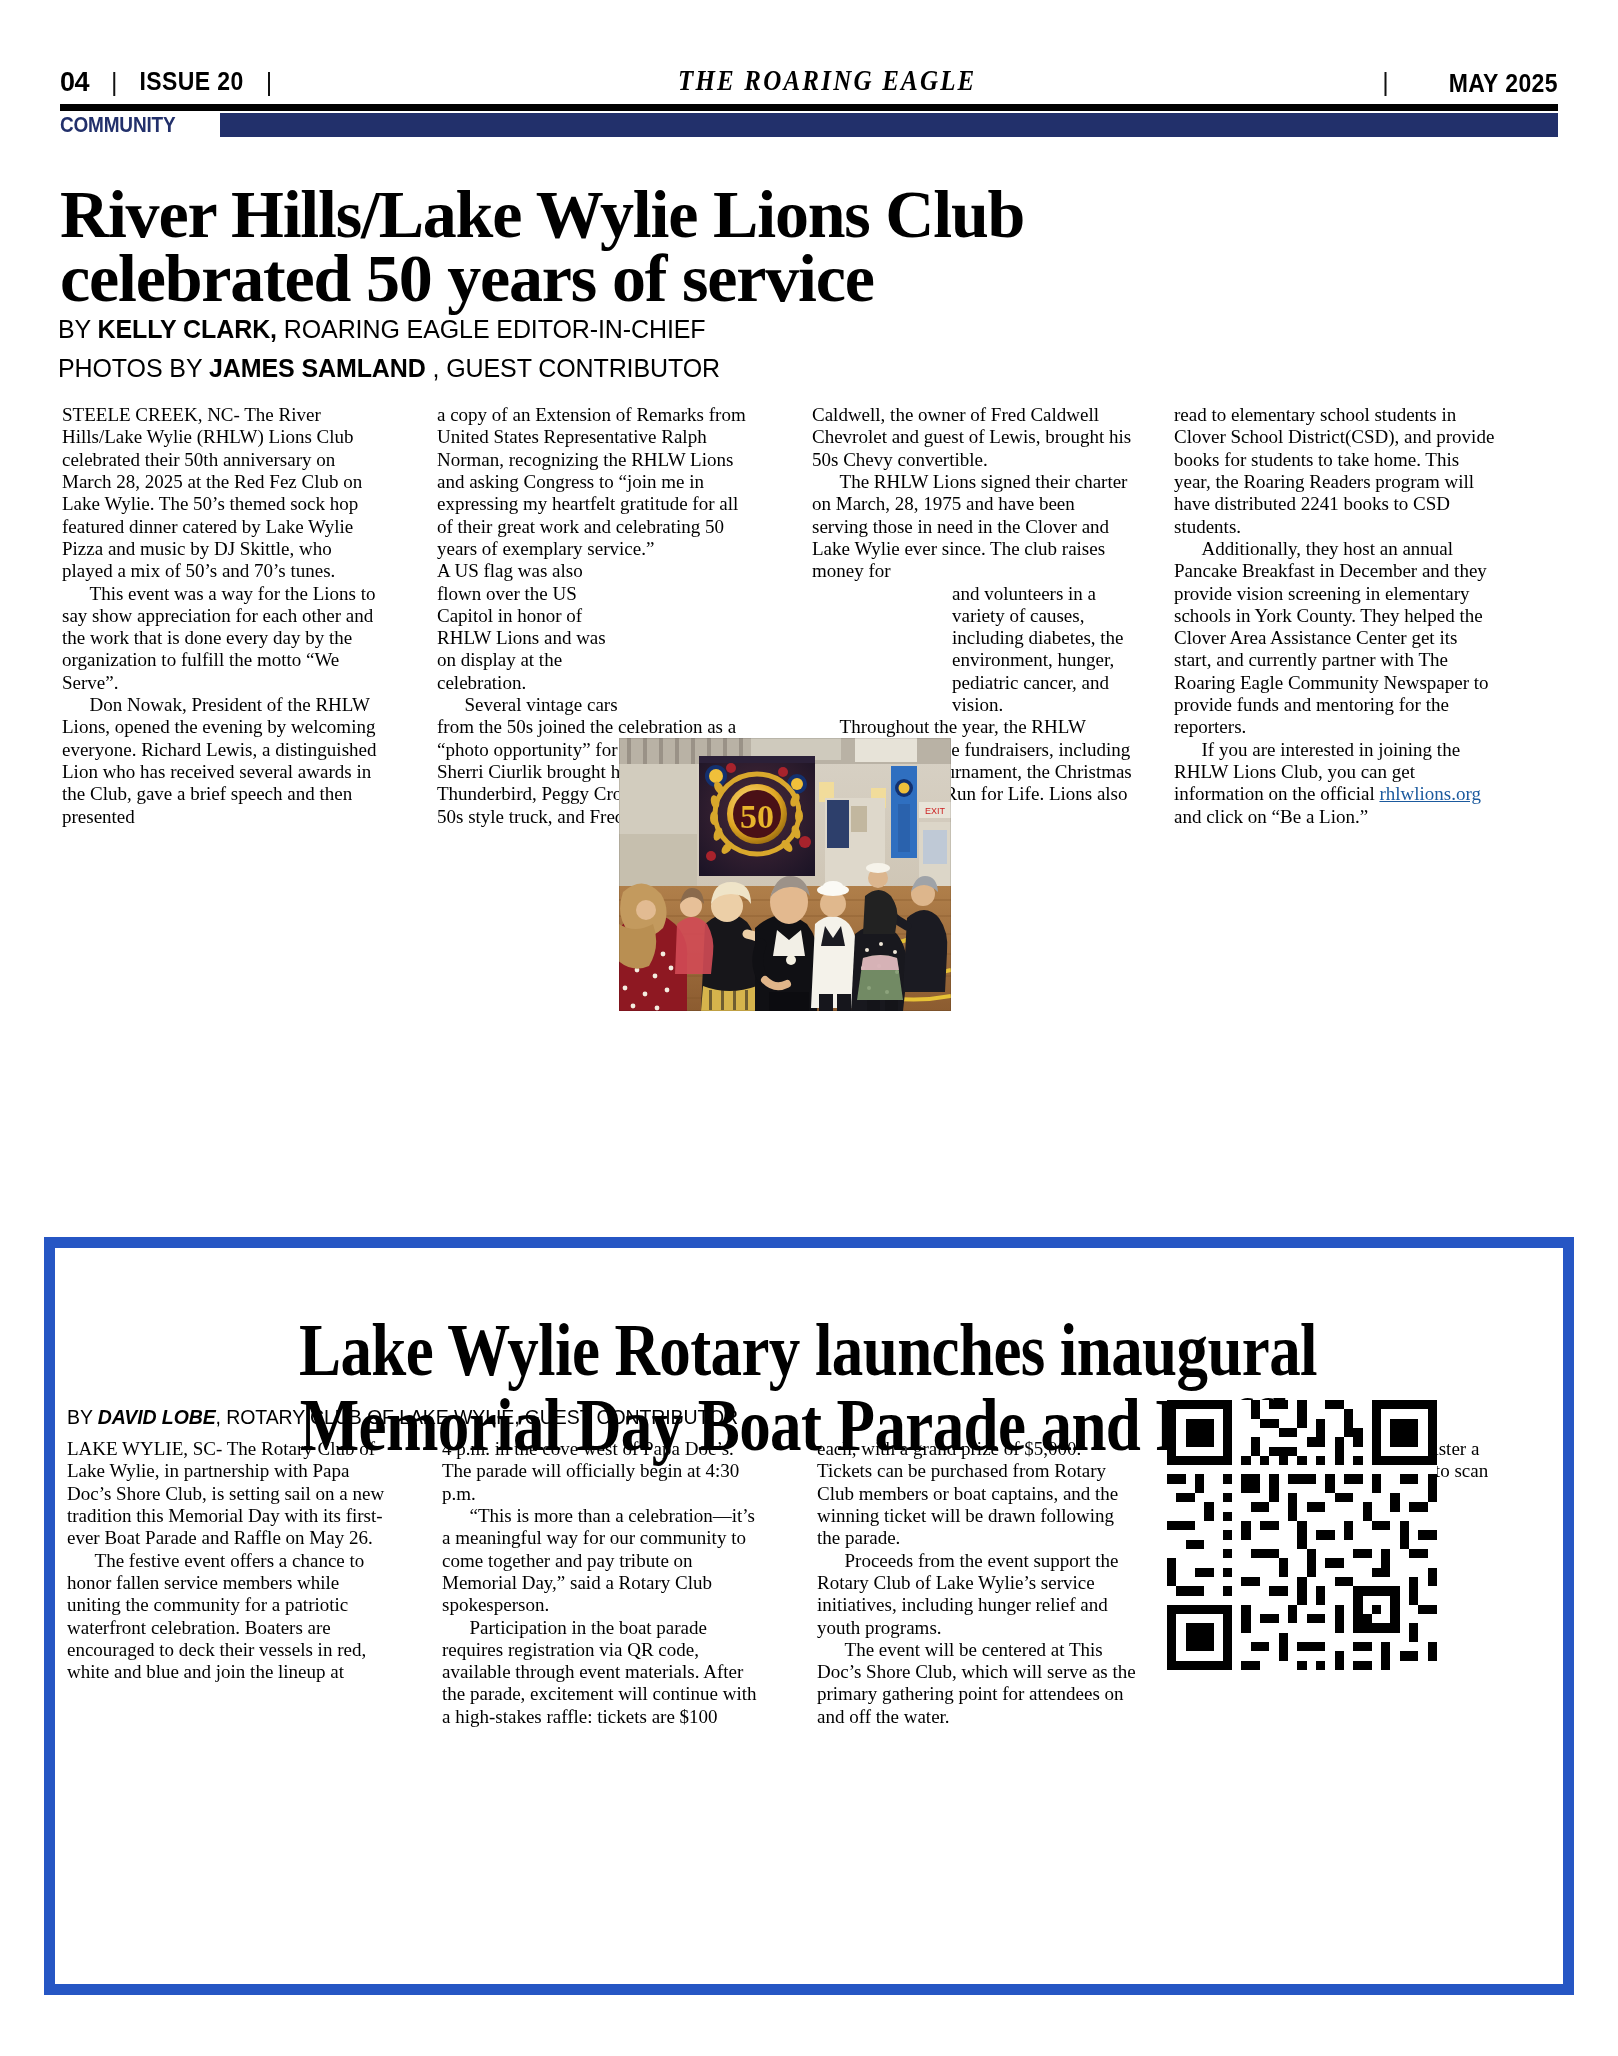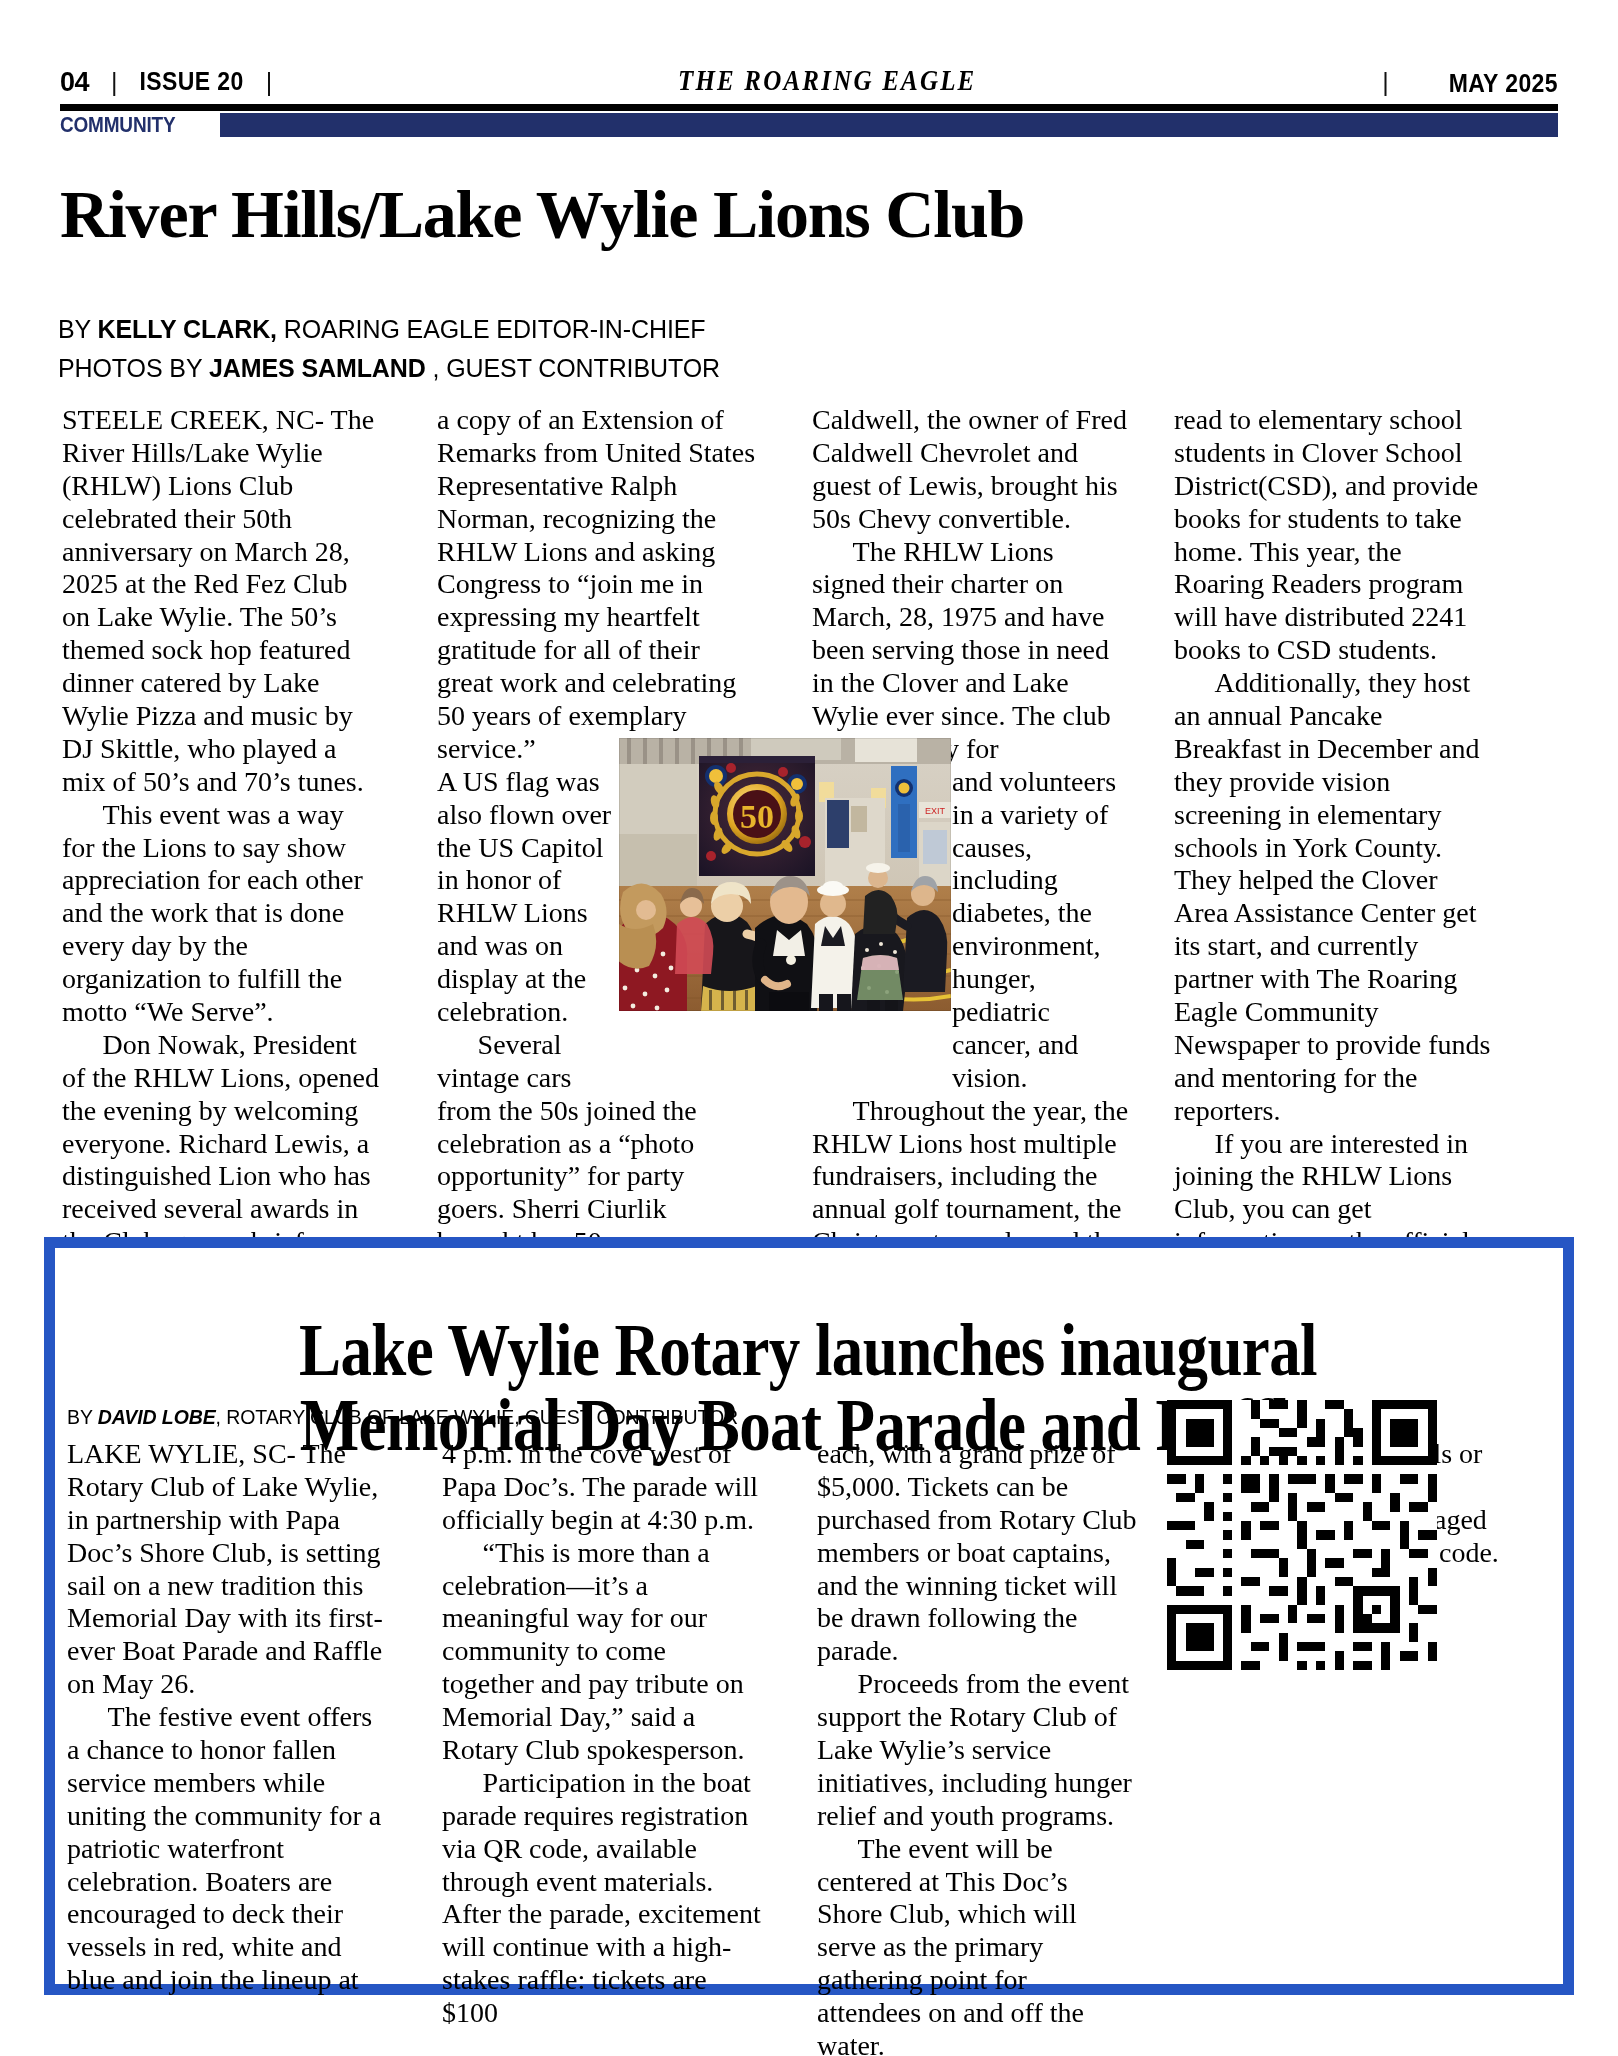--- a/index.html
+++ b/index.html
@@ -98,21 +98,21 @@
   .byline-block b { font-weight: bold; }
 
   
   .a1-cols {
     position: absolute; left: 62px; top: 404px;
     width: 1496px; height: 840px;
   }
   .col {
     position: absolute; top: 0;
     font-family: "Liberation Serif", serif;
-    font-size: 28px;
+    font-size: 19px;
     line-height: 1.175;
     text-align: left;
     hyphens: none;
   }
   .a1c1 { left: 0px;    width: 320px; }
   .a1c2 { left: 375px;  width: 320px; }
   .a1c3 { left: 750px;  width: 320px; }
   .a1c4 { left: 1112px; width: 322px; }
 
   .col p { margin: 0; }
@@ -203,20 +203,21 @@
   </div>
   <div class="mh-rule"></div>
 
   <div class="sectionbar">
     <div class="bar"></div>
     <div class="label">COMMUNITY</div>
   </div>
 
   <h1 class="hl1">
     <span class="l1">River Hills/Lake Wylie Lions Club</span>
+    <span class="l2">celebrated 50 years of service</span>
   </h1>
 
   <div class="byline-block">
     <div><span>BY </span><b>KELLY CLARK,</b><span> ROARING EAGLE EDITOR-IN-CHIEF</span></div>
     <div><span>PHOTOS BY </span><b>JAMES SAMLAND</b><span> , GUEST CONTRIBUTOR</span></div>
   </div>
 
   <div class="a1-cols">
 
     <div class="col a1c1">

